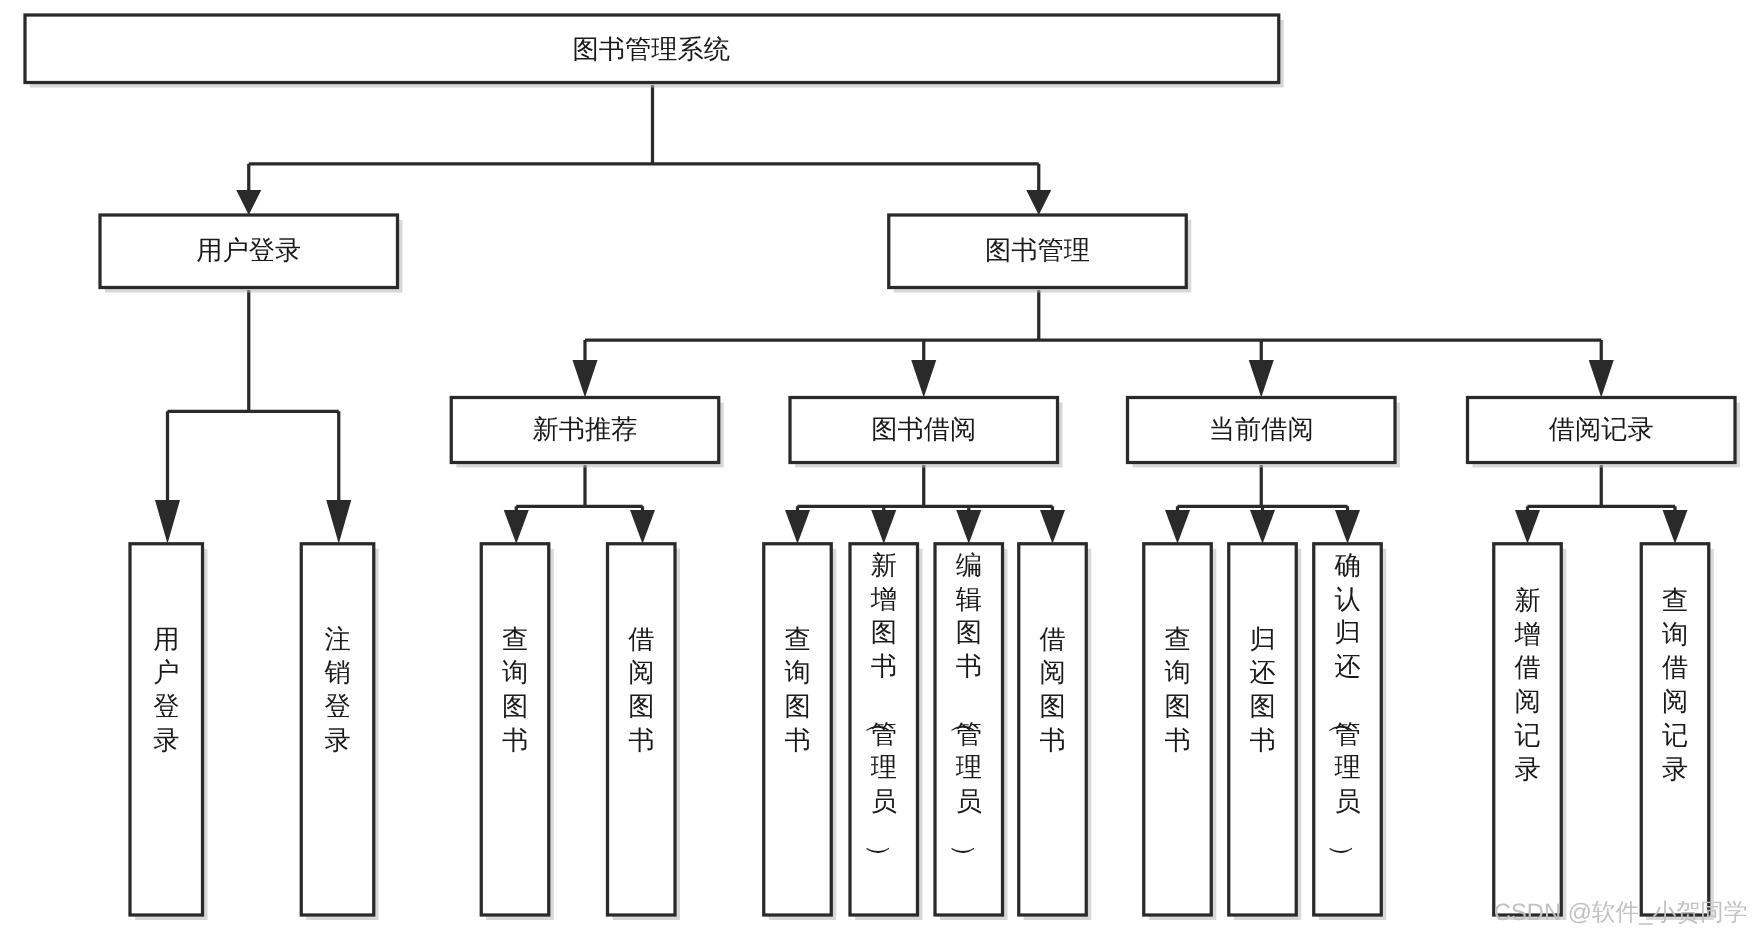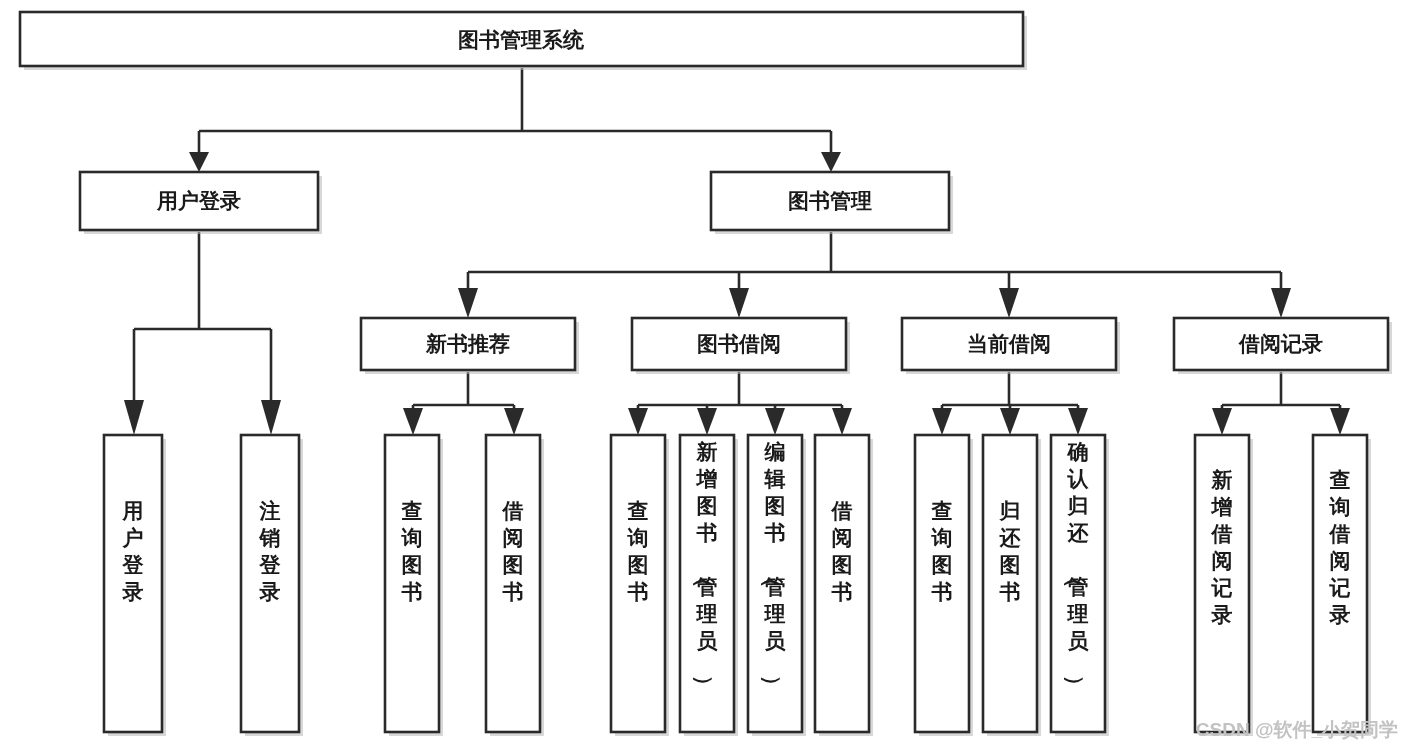--- a/index.html
+++ b/index.html
@@ -11,21 +11,20 @@
     width: 1405px;
     height: 747px;
     font-family: "Liberation Sans", "DejaVu Sans", sans-serif;
     overflow: hidden;
     position: relative;
   }
   #diagram-root {
     position: relative;
     width: 1405px;
     height: 532px;
-    font-weight: bold;
   }
   svg.diagram-svg {
     position: absolute;
     top: 0;
     left: 0;
     width: 1405px;
     height: 747px;
     display: block;
   }
   .node-box {

